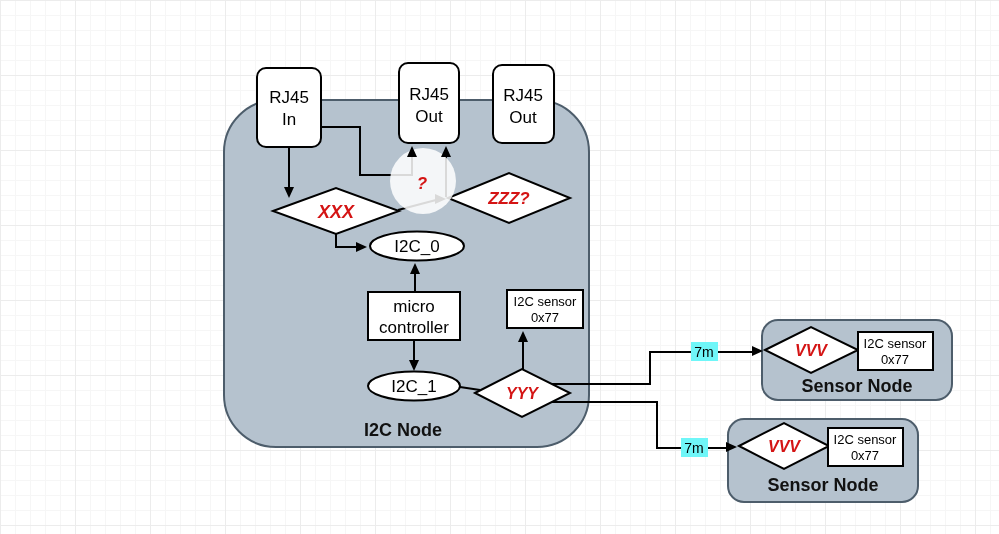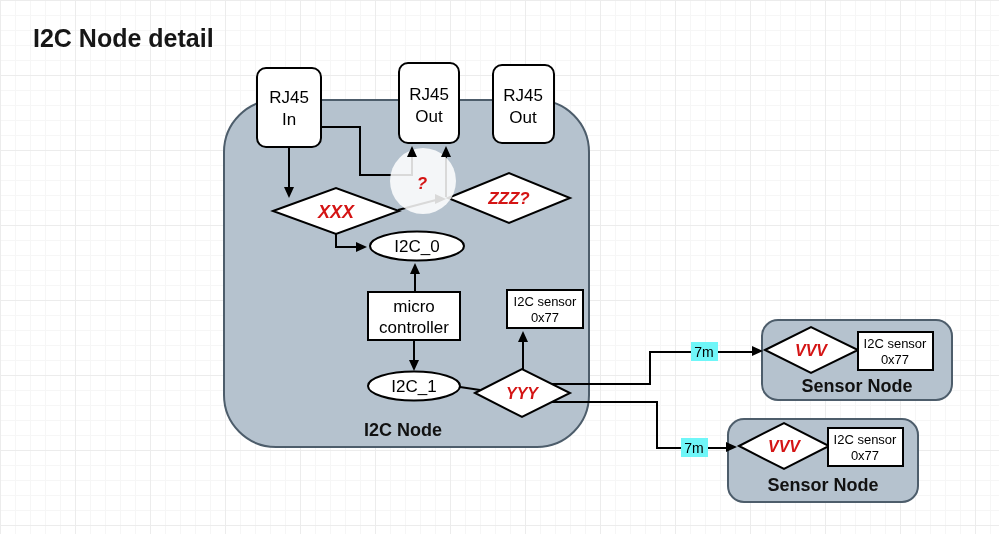--- a/index.html
+++ b/index.html
@@ -30,21 +30,20 @@
   .lbl-bold{fill:#111111;font-size:18px;font-weight:bold;text-anchor:middle;}
   .lbl-red{fill:var(--accent-red);font-weight:bold;font-style:italic;text-anchor:middle;}
   .cable-bg{fill:var(--cable-highlight);}
   .cable-txt{fill:#000000;font-size:14px;text-anchor:middle;}
   .ghost{fill:rgba(255,255,255,0.85);}
 </style>
 </head>
 <body>
 
 <div class="stage">
-  <div class="page-title">I2C Node detail</div>
 
   <svg class="diagram" width="999" height="534" viewBox="0 0 999 534">
 
     <rect class="group-box" x="224" y="100" width="365" height="347" rx="52"></rect>
     <rect class="group-box" x="762" y="320" width="190" height="80" rx="16"></rect>
     <rect class="group-box" x="728" y="419" width="190" height="83" rx="16"></rect>
 
     <g>
 
       <line class="edge" x1="289" y1="147" x2="289" y2="190"></line>

